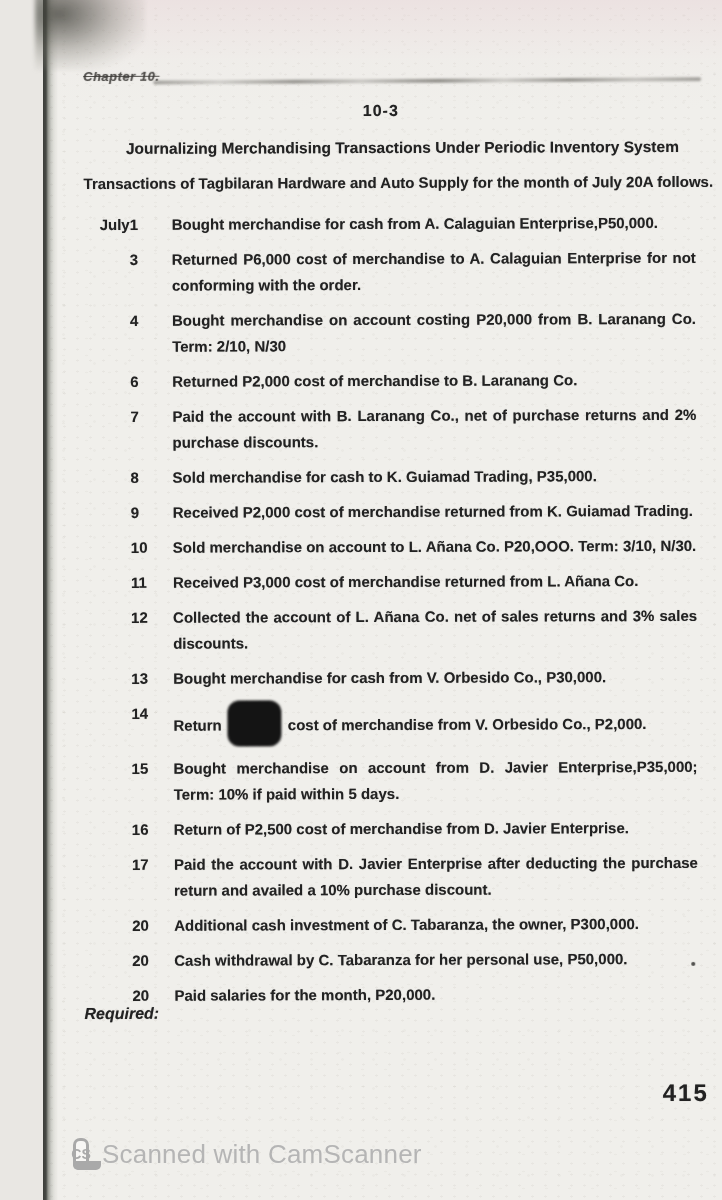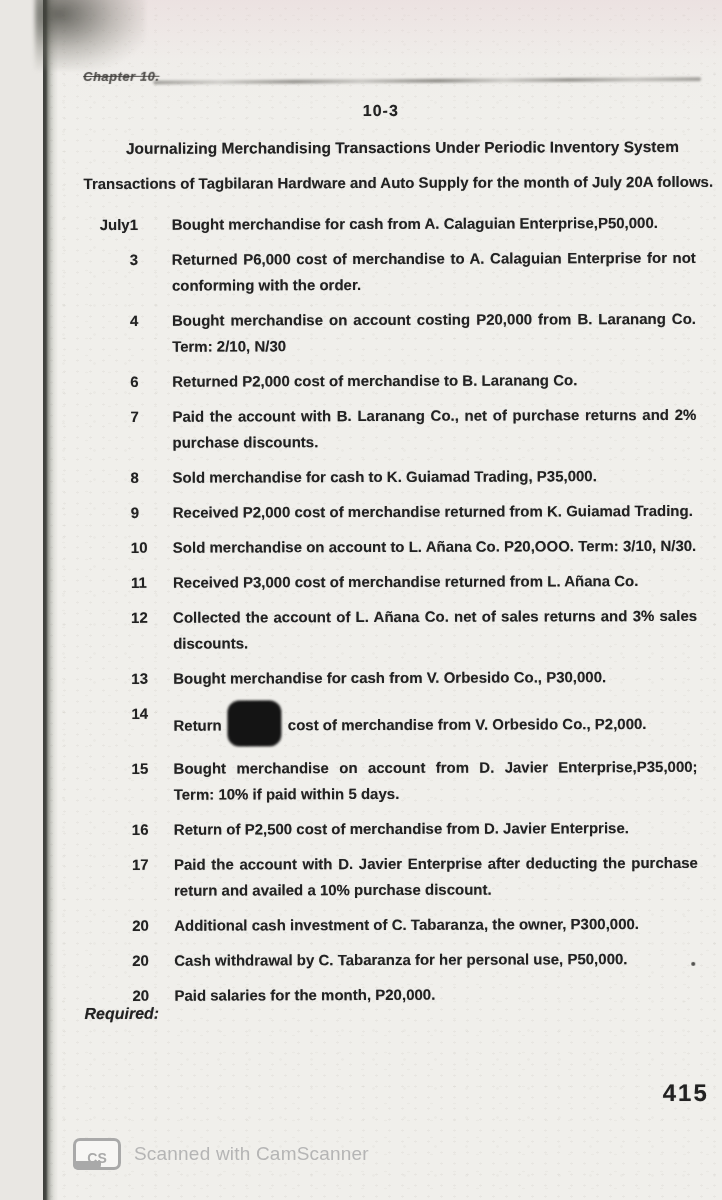--- a/index.html
+++ b/index.html
@@ -83,33 +83,33 @@
     position:absolute;left:130px;top:1048px;font-size:15px;font-weight:700;
   }
   .page-number{
     position:absolute;left:618px;top:1080px;font-size:24px;font-weight:700;letter-spacing:2px;
   }
   .speck{position:absolute;width:4px;height:4px;border-radius:50%;background:rgba(40,40,38,.8);filter:blur(.5px);}
   .footer{
     position:absolute;left:30px;top:1138px;display:flex;align-items:center;gap:13px;
   }
   .cs-badge{
-    position:relative;width:48px;height:32px;border:3px solid #a9a9a9;border-radius:7px;
+    position:relative;width:16px;height:32px;border:3px solid #a9a9a9;border-radius:7px;
     background:#f7f6f4;box-sizing:border-box;
-    display:flex;align-items:flex-end;justify-content:center;
+    display:flex;align-items:center;justify-content:center;
   }
   .cs-badge .cs-text{
     font-size:14px;font-weight:700;color:#a9a9a9;line-height:17px;letter-spacing:0;
   }
   .cs-badge .cs-bottom{
     position:absolute;left:-3px;bottom:-3px;width:28px;height:9px;background:#a9a9a9;
     border-radius:0 0 5px 5px;
   }
   .watermark-text{
-    font-size:19px;color:#b5b5b5;font-weight:400;letter-spacing:.2px;
+    font-size:26px;color:#b5b5b5;font-weight:400;letter-spacing:.2px;
   }
 </style>
 </head>
 <body>
 
 <div class="paper">
   <div class="tint-top"></div>
 
   <div class="scan-content">
     <div class="chapter-header ink">Chapter 10.</div>

